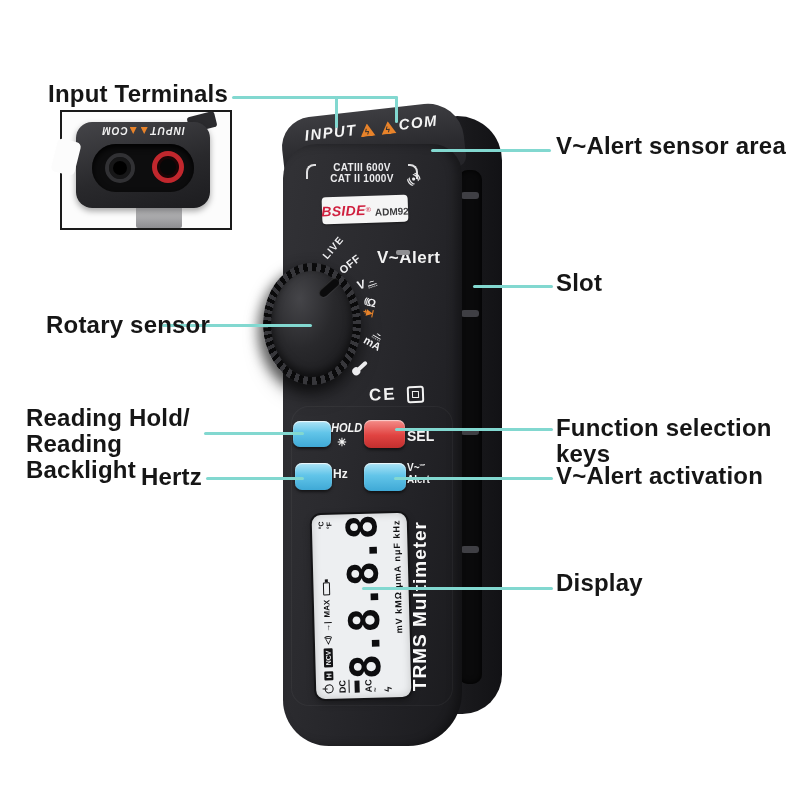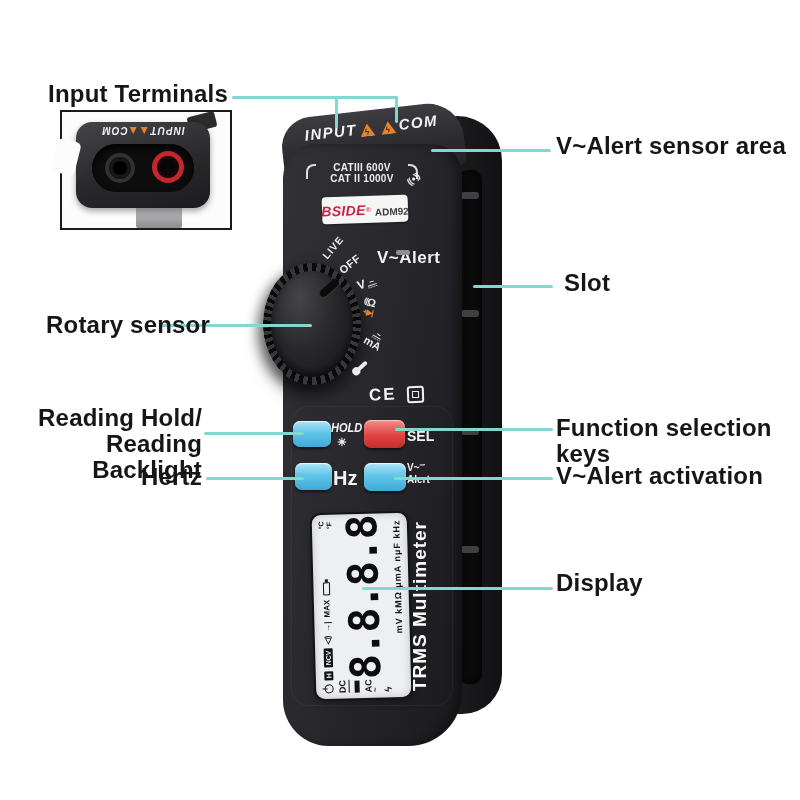--- a/index.html
+++ b/index.html
@@ -113,21 +113,21 @@
   .btn-red  { background:linear-gradient(180deg,#f58e8a 0%,#e04341 55%,#c22f2e 100%);
               box-shadow:0 2px 3px rgba(0,0,0,.55), inset 0 1px 1px rgba(255,255,255,.6); }
   .btn-hold   { left:293px; top:421px; width:38px; height:26px; }
   .btn-sel    { left:364px; top:420px; width:41px; height:28px; }
   .btn-hz     { left:295px; top:463px; width:37px; height:27px; }
   .btn-valert { left:364px; top:463px; width:42px; height:28px; }
   .btn-cap { position:absolute; z-index:9; color:#f4f4f4; font-weight:bold; }
   .cap-hold { left:331px; top:420px; font-size:13px; font-style:italic; transform:scaleX(.85); transform-origin:left; }
   .cap-sun  { left:337px; top:436px; font-size:11px; font-style:normal; }
   .cap-sel  { left:407px; top:428px; font-size:14px;text-align:right; }
-  .cap-hz   { left:333px; top:467px; font-size:20px; }
+  .cap-hz   { left:333px; top:467px; font-size:12px; }
   .cap-valert { left:407px; top:461px; font-size:10px; line-height:1.2; }
   .cap-valert .spark { font-size:7px; letter-spacing:-1px; vertical-align:4px; }
 
   
   .lcd { position:absolute; left:314px; top:514px; width:95px; height:184px; z-index:8;
          background:#edeff1; border-radius:9px; transform:rotate(-1.5deg);
          box-shadow:0 0 0 2px #141416, 0 3px 8px rgba(0,0,0,.45), inset 0 0 8px rgba(0,0,0,.18); }
   .lcd-inner { position:absolute; width:184px; height:95px; left:-44.5px; top:44.5px; transform:rotate(-90deg);
                display:flex; flex-direction:column; padding:5px 6px 3px 6px; color:#101012; }
   .lcd-top { display:flex; align-items:center; gap:4px; font-size:8px; font-weight:bold; height:15px; }
@@ -154,23 +154,23 @@
   .side-label span { writing-mode:vertical-rl; transform:rotate(180deg); color:#fafafa;
                      font-size:19px; font-weight:bold; letter-spacing:1px; white-space:nowrap; }
 </style>
 </head>
 <body>
 
 <div class="canvas">
 
   <div class="lbl" style="left:30px; top:81px; width:198px; text-align:right;">Input Terminals</div>
   <div class="lbl" style="left:556px; top:133px;">V~Alert sensor area</div>
-  <div class="lbl" style="left:556px; top:270px;margin-left:8px;">Slot</div>
+  <div class="lbl" style="left:556px; top:270px;">Slot</div>
   <div class="lbl" style="left:46px; top:312px;">Rotary sensor</div>
-  <div class="lbl" style="left:26px; top:405px; width:176px; text-align:right;">
+  <div class="lbl" style="left:26px; top:405px; width:176px; text-align:left;">
     <span>Reading Hold/</span><br>
     <span>Reading Backlight</span>
   </div>
   <div class="lbl" style="left:26px; top:464px; width:176px; text-align:right;">Hertz</div>
   <div class="lbl" style="left:556px; top:463px;">V~Alert activation</div>
   <div class="lbl" style="left:556px; top:415px;">Function selection keys</div>
   <div class="lbl" style="left:556px; top:570px;">Display</div>
 
   <div class="cl h" style="left:232px; top:96px; width:166px;"></div>
   <div class="cl v" style="left:335px; top:96px; height:32px;"></div>

